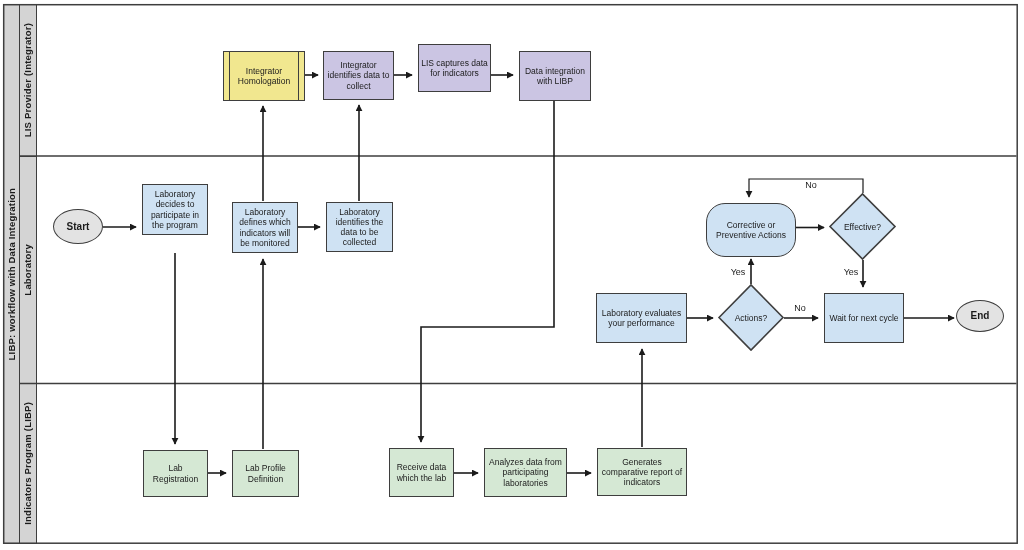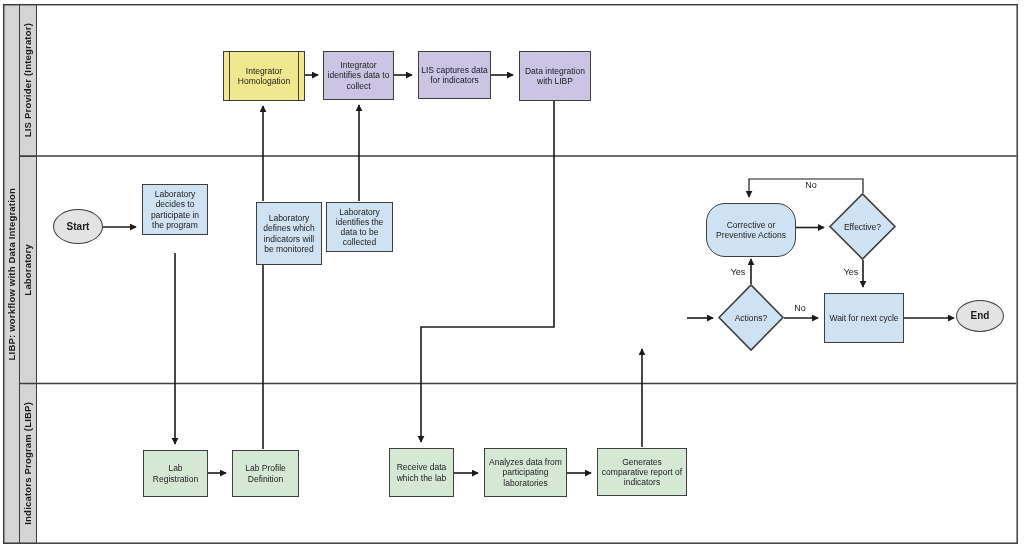--- a/index.html
+++ b/index.html
@@ -113,27 +113,28 @@
       <path d="M863,260 V287" marker-end="url(#arr)"></path>
       <path d="M904,318 H954" marker-end="url(#arr)"></path>
     </g>
 
     <polygon points="719,317.5 751,285 783,317.5 751,350" fill="#cfe2f3" stroke="#3e3e3e" stroke-width="1.6"></polygon>
     <polygon points="830,226.5 862.5,194 895,226.5 862.5,259" fill="#cfe2f3" stroke="#3e3e3e" stroke-width="1.6"></polygon>
   </svg>
 
   <div class="node yellow subprocess" style="left:223px;top:51px;width:82px;height:50px;padding:2px 8px;">Integrator Homologation</div>
   <div class="node purple" style="left:323px;top:51px;width:71px;height:49px;">Integrator identifies data to collect</div>
-  <div class="node purple" style="left:418px;top:51px;width:73px;height:48px;">LIS captures data for indicators</div>
+  <div class="node purple" style="left:418px;top:44px;width:73px;height:48px;">LIS captures data for indicators</div>
   <div class="node purple" style="left:519px;top:51px;width:72px;height:50px;">Data integration with LIBP</div>
 
   <div class="node terminator" style="left:53px;top:209px;width:50px;height:35px;">Start</div>
   <div class="node blue" style="left:142px;top:184px;width:66px;height:51px;">Laboratory decides to participate in the program</div>
-  <div class="node blue" style="left:232px;top:202px;width:66px;height:63px;margin-left:24px;">Laboratory defines which indicators will be monitored</div>
+  <div class="node blue" style="left:232px;top:202px;width:66px;height:51px;">Laboratory defines which indicators will be monitored</div>
   <div class="node blue" style="left:326px;top:202px;width:67px;height:50px;">Laboratory identifies the data to be collected</div>
+  <div class="node blue" style="left:596px;top:293px;width:91px;height:50px;">Laboratory evaluates your performance</div>
   <div class="diamond-text" style="left:719px;top:285px;width:64px;height:65px;">Actions?</div>
   <div class="node blue" style="left:706px;top:203px;width:90px;height:54px;border-radius:19px;">Corrective or Preventive Actions</div>
   <div class="diamond-text" style="left:830px;top:194px;width:65px;height:65px;">Effective?</div>
   <div class="node blue" style="left:824px;top:293px;width:80px;height:50px;">Wait for next cycle</div>
   <div class="node terminator" style="left:956px;top:300px;width:48px;height:32px;">End</div>
 
   <div class="node green" style="left:143px;top:450px;width:65px;height:47px;">Lab Registration</div>
   <div class="node green" style="left:232px;top:450px;width:67px;height:47px;">Lab Profile Definition</div>
   <div class="node green" style="left:389px;top:448px;width:65px;height:49px;">Receive data which the lab</div>
   <div class="node green" style="left:484px;top:448px;width:83px;height:49px;">Analyzes data from participating laboratories</div>

